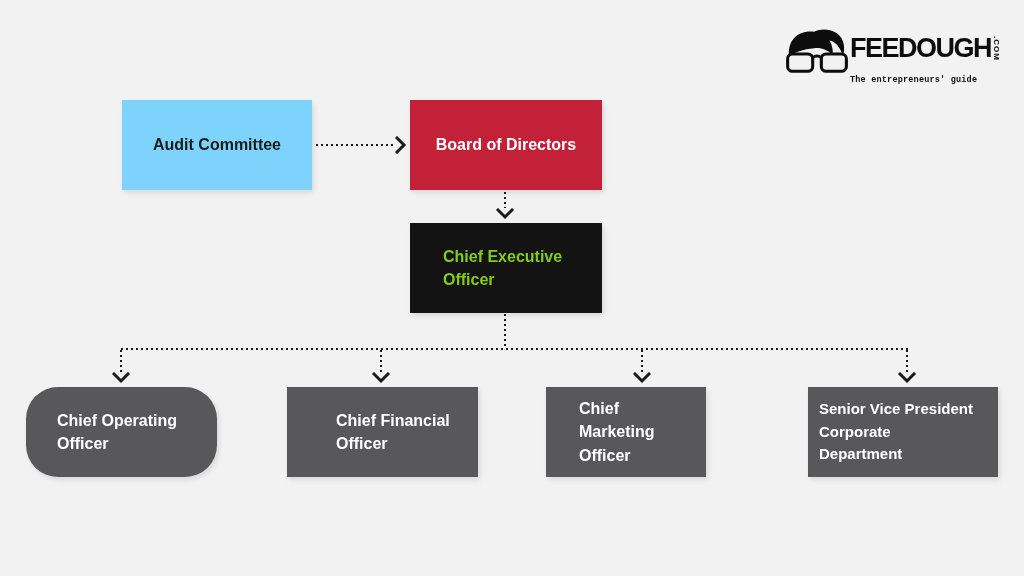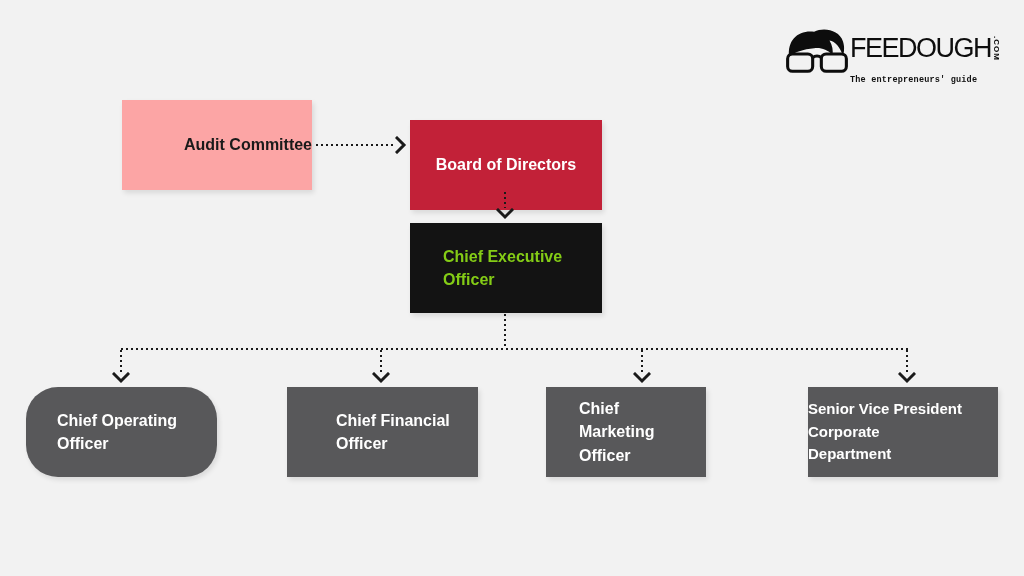--- a/index.html
+++ b/index.html
@@ -17,21 +17,21 @@
 
   
   .logo {
     position: absolute; top: 26px; right: 24px;
     display: flex; align-items: flex-start;
   }
   .logo-icon { display: block; margin-right: 1px; }
   .logo-text { display: flex; flex-direction: column; }
   .logo-row { display: flex; align-items: flex-start; }
   .brand {
-    font-size: 27px; font-weight: normal; letter-spacing: -1.5px;
+    font-size: 27px; font-weight: bold; letter-spacing: -1.5px;
     color: #0d0d0d; line-height: 1; padding-top: 9px;
   }
   .tld {
     writing-mode: vertical-rl;
     font-size: 8px; font-weight: bold; letter-spacing: 1px;
     color: #0d0d0d; margin-top: 10px; margin-left: 1px; line-height: 1;
   }
   .tagline {
     font-family: "Liberation Mono", monospace;
     font-size: 8.5px; font-weight: bold; letter-spacing: 0.2px;
@@ -45,27 +45,27 @@
     display: flex; align-items: center;
     height: 90px;
     box-shadow: 2px 3px 5px rgba(0,0,0,0.10);
   }
   .node .box-label {
     font-weight: bold; font-size: 16px; line-height: 1.45;
     white-space: pre-line;
   }
   .node-audit {
     left: 122px; top: 100px; width: 190px;
-    background: #fca5a5; color: #1a1a1a;
-    justify-content: flex-end; text-align: center;
+    background: #7dd3fc; color: #1a1a1a;
+    justify-content: center; text-align: center;
   }
   .node-board {
     left: 410px; top: 100px; width: 192px;
     background: #c22138; color: #ffffff;
-    justify-content: center; text-align: center; margin-top: 20px;
+    justify-content: center; text-align: center;
   }
   .node-ceo {
     left: 410px; top: 223px; width: 192px;
     background: #131313; color: #84cc16;
     padding-left: 33px; padding-right: 14px;
   }
   .node-coo {
     left: 26px; top: 387px; width: 191px;
     background: #58585a; color: #ffffff;
     padding-left: 31px; padding-right: 10px; border-radius: 32px;
@@ -76,21 +76,21 @@
     padding-left: 49px; padding-right: 10px;
   }
   .node-cmo {
     left: 546px; top: 387px; width: 160px;
     background: #58585a; color: #ffffff;
     padding-left: 33px; padding-right: 10px;
   }
   .node-svp {
     left: 808px; top: 387px; width: 190px;
     background: #58585a; color: #ffffff;
-    padding-right: 3px;
+    padding-left: 11px; padding-right: 3px;
   }
   .node-svp .box-label { font-size: 15px; line-height: 1.5; }
 
   
   .dot-h {
     position: absolute; height: 2px;
     background-image: repeating-linear-gradient(90deg,
       #1a1a1a 0px, #1a1a1a 2px, transparent 2px, transparent 5px);
   }
   .dot-v {

